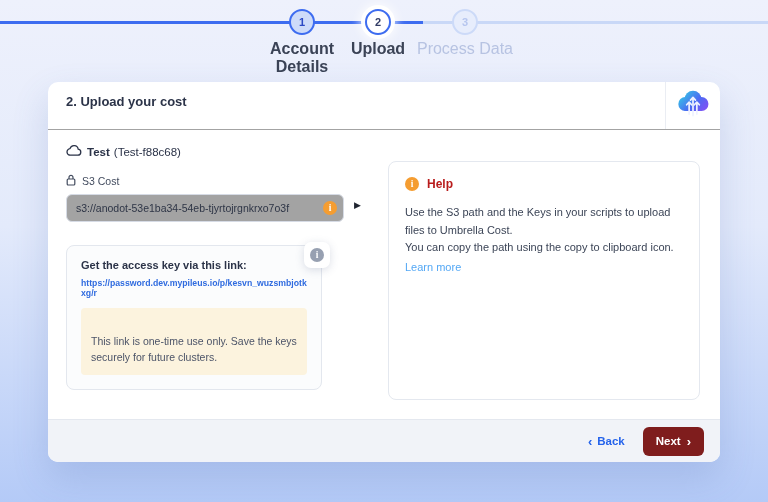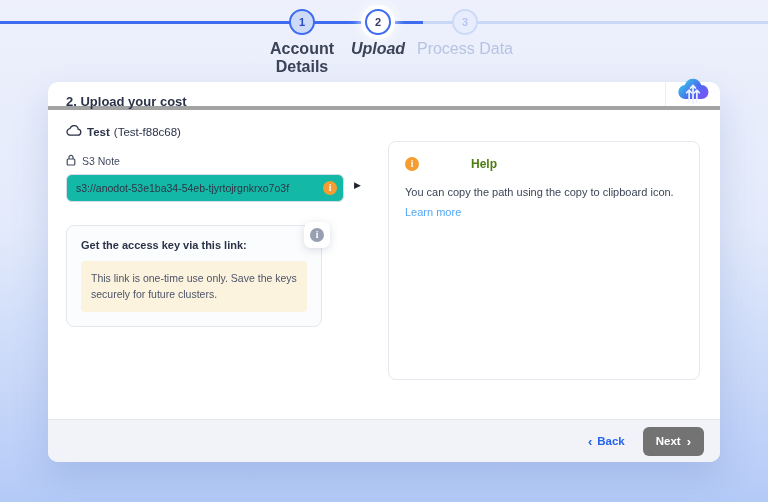--- a/index.html
+++ b/index.html
@@ -15,80 +15,80 @@
   .step-circle{ position:absolute; top:9px; width:26px; height:26px; border-radius:50%;
     border:2px solid #3d6cf0; font-size:11px; font-weight:bold; color:#2c49c4;
     display:flex; align-items:center; justify-content:center; }
   .step-1 { left:289px; background:#cddbf9; }
   .step-2 { left:365px; background:#ffffff; color:#323c66;
     box-shadow:0 0 0 4px rgba(255,255,255,0.95), 0 0 10px 6px rgba(255,255,255,0.7); }
   .step-3 { left:452px; background:#e7edfc; border-color:#ccdaf8; color:#b6c6ef; }
   .step-label { position:absolute; top:40px; width:120px; text-align:center;
     font-size:16px; font-weight:bold; color:#3b4356; }
   .label-1 { left:242px; }
-  .label-2 { left:318px;font-style:italic; }
+  .label-2 { left:318px; }
   .label-3 { left:405px; color:#b7c3e2; font-weight:normal; }
   
   .card { position:absolute; left:48px; top:82px; width:672px; height:380px;
     background:#fff; border-radius:10px; box-shadow:0 16px 36px rgba(77,104,175,0.20); }
-  .card-header { height:28px; border-bottom:4px solid #a3a3a3; display:flex; }
+  .card-header { height:48px; border-bottom:1px solid #a3a3a3; display:flex; }
   .card-title { flex:1; line-height:40px; padding-left:18px; font-size:13px;
     font-weight:bold; color:#2b3348; }
   .header-logo { width:55px; border-left:1px solid #eaedf3; display:flex;
     align-items:center; justify-content:center; }
   .card-body { position:relative; height:297px; }
   
   .account-row { position:absolute; left:18px; top:14px; display:flex;
     align-items:center; gap:4px; font-size:11.5px; color:#2b3348; }
   .account-name { font-weight:bold; }
   
   .s3-label-row { position:absolute; left:18px; top:44px; display:flex;
     align-items:center; gap:6px; font-size:10.5px; color:#424b5e; }
   .s3-input-wrap { position:absolute; left:18px; top:64px; width:278px; height:28px; }
   .s3-input { width:100%; height:100%; border:1px solid #d6dbe5; border-radius:6px;
     padding:0 26px 0 9px; font-size:10.5px; color:#2e3546;
-    font-family:"Liberation Sans", sans-serif; background:#14b8a6; outline:none;
+    font-family:"Liberation Sans", sans-serif; background:#a3a3a3; outline:none;
     white-space:nowrap; overflow:hidden; text-overflow:clip; }
   .info-dot { display:inline-flex; width:14px; height:14px; border-radius:50%;
     background:#f59d31; color:#fff; font-size:9.5px; font-weight:bold;
     align-items:center; justify-content:center; font-family:"Liberation Serif", serif; }
   .s3-input-wrap .info-dot { position:absolute; right:7px; top:7px; }
   .expander { position:absolute; left:306px; top:70px; font-size:9px; color:#1f2430;
     cursor:pointer; }
   
   .key-box { position:absolute; left:18px; top:115px; width:256px;
     background:#fbfcfd; border:1px solid #e3e7ee; border-radius:8px; padding:13px 14px 14px; }
   .key-info-btn { position:absolute; top:-4px; right:-9px; width:26px; height:26px;
     background:#fff; border-radius:7px; box-shadow:0 2px 8px rgba(90,105,140,0.22);
     display:flex; align-items:center; justify-content:center; }
   .key-info-btn .info-dot { background:#97a0b1; }
   .key-title { font-size:11px; font-weight:bold; color:#2b3348; }
   .key-link { display:block; margin-top:7px; font-size:8.7px; font-weight:bold;
     color:#2f6bdf; text-decoration:none; word-break:break-all; }
   .note-box { margin-top:10px; background:#fcf3de; border-radius:4px; padding:9px 10px; }
   .note-label { font-size:10.5px; font-weight:bold; color:#e8702a; }
-  .note-text { margin-top:0; font-size:10.5px; color:#4c5468; line-height:1.55; }
+  .note-text { margin-top:16px; font-size:10.5px; color:#4c5468; line-height:1.55; }
   .key-footer { margin-top:11px; font-size:10.5px; color:#3b4356; line-height:1.6; }
   
   .help-box { position:absolute; left:340px; top:31px; width:312px; height:239px;
     border:1px solid #e4e8ef; border-radius:8px; padding:15px 16px; background:#fff; }
   .help-title-row { display:flex; align-items:center; gap:8px; }
-  .help-title { font-size:12px; font-weight:bold; color:#4d7c0f;margin-left:44px; }
+  .help-title { font-size:12px; font-weight:bold; color:#b91c1c; }
   .help-text { margin-top:13px; font-size:11px; color:#3c4557; line-height:1.6; }
   .help-link { display:inline-block; font-size:11px; color:#54a8f5;
     text-decoration:none; }
   
   .card-footer { position:absolute; left:0; right:0; bottom:0; height:43px;
     background:#f1f3f8; border-top:1px solid #e4e8ef; border-radius:0 0 10px 10px;
     display:flex; align-items:center; justify-content:flex-end; gap:18px;
     padding-right:16px; }
   .back-btn { background:none; border:none; color:#2563eb; font-weight:bold;
     font-size:11.5px; cursor:pointer; font-family:"Liberation Sans", sans-serif;
     display:flex; align-items:center; gap:5px; }
-  .next-btn { background:#737373; border:none; color:#fff; font-weight:bold;
+  .next-btn { background:#7f1d1d; border:none; color:#fff; font-weight:bold;
     font-size:11.5px; padding:8px 13px; border-radius:6px; cursor:pointer;
     font-family:"Liberation Sans", sans-serif; display:flex; align-items:center; gap:6px; }
   .chev { font-size:13px; line-height:1; font-weight:bold; }
 </style>
 </head>
 <body>
 
 <div>
   <div class="track-dark"></div>
   <div class="track-light"></div>
@@ -142,44 +142,46 @@
       <span>(Test-f88c68)</span>
     </div>
 
     <div class="s3-label-row">
       <span>
         <svg width="10" height="12" viewBox="0 0 10 12" fill="none" stroke="#424b5e" stroke-width="1.2">
           <rect x="1.2" y="5" width="7.6" height="6" rx="1"></rect>
           <path d="M3 5 V3.4 a2 2 0 0 1 4 0 V5"></path>
         </svg>
       </span>
-      <span>S3 Note</span>
+      <span>S3 Cost</span>
     </div>
     <div class="s3-input-wrap">
       <input class="s3-input" type="text" readonly="" value="s3://anodot-53e1ba34-54eb-tjyrtojrgnkrxo7o3f" style="">
       <span class="info-dot">i</span>
     </div>
     <span class="expander">▶</span>
 
     <div class="key-box">
       <div class="key-info-btn">
         <span class="info-dot">i</span>
       </div>
       <div class="key-title">Get the access key via this link:</div>
+      <a class="key-link" href="#">https://password.dev.mypileus.io/p/kesvn_wuzsmbjotkxg/r</a>
       <div class="note-box">
         <div class="note-text">This link is one-time use only. Save the keys securely for future clusters.</div>
       </div>
     </div>
 
     <div class="help-box">
       <div class="help-title-row">
         <span class="info-dot">i</span>
         <span class="help-title">Help</span>
       </div>
       <div class="help-text">
+        <div>Use the S3 path and the Keys in your scripts to upload files to Umbrella Cost.</div>
         <div>You can copy the path using the copy to clipboard icon.</div>
       </div>
       <a class="help-link" href="#">Learn more</a>
     </div>
 
   </div>
 
   <div class="card-footer">
     <button class="back-btn">
       <span class="chev">‹</span>

